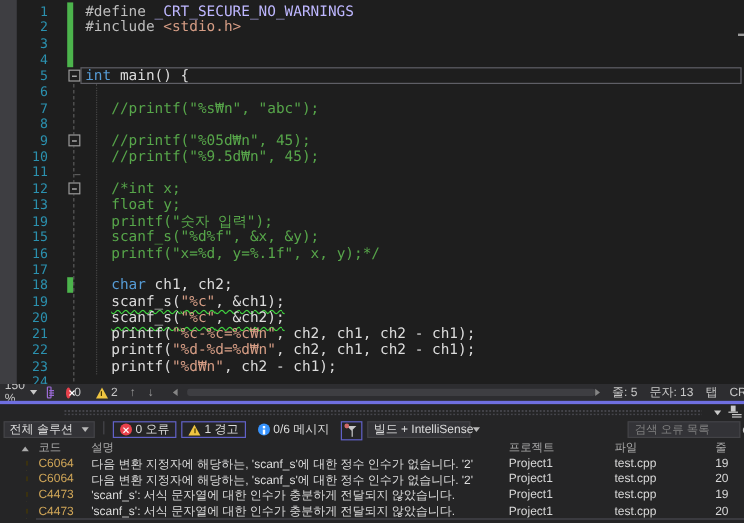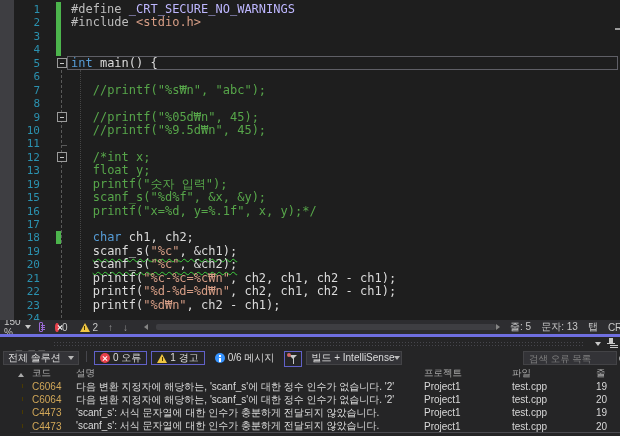--- a/index.html
+++ b/index.html
@@ -199,21 +199,21 @@
         <span>1 경고</span>
       </div>
       <div class="tb-btn">
         <span class="ico-info"></span>
         <span>0/6 메시지</span>
       </div>
       <div class="filter-btn">
         <span class="funnel"></span>
         <span class="filter-dot"></span>
       </div>
-      <div class="dropdown" style="width:96px;">
+      <div class="dropdown" style="width:86px;">
         <span>빌드 + IntelliSense</span>
         <span class="caret-down" style="margin-left:auto;"></span>
       </div>
       <div class="search-box">
         <input type="text" placeholder="검색 오류 목록" style="">
         <span class="mag-icon"></span>
       </div>
     </div>
 
     <div class="grid">

